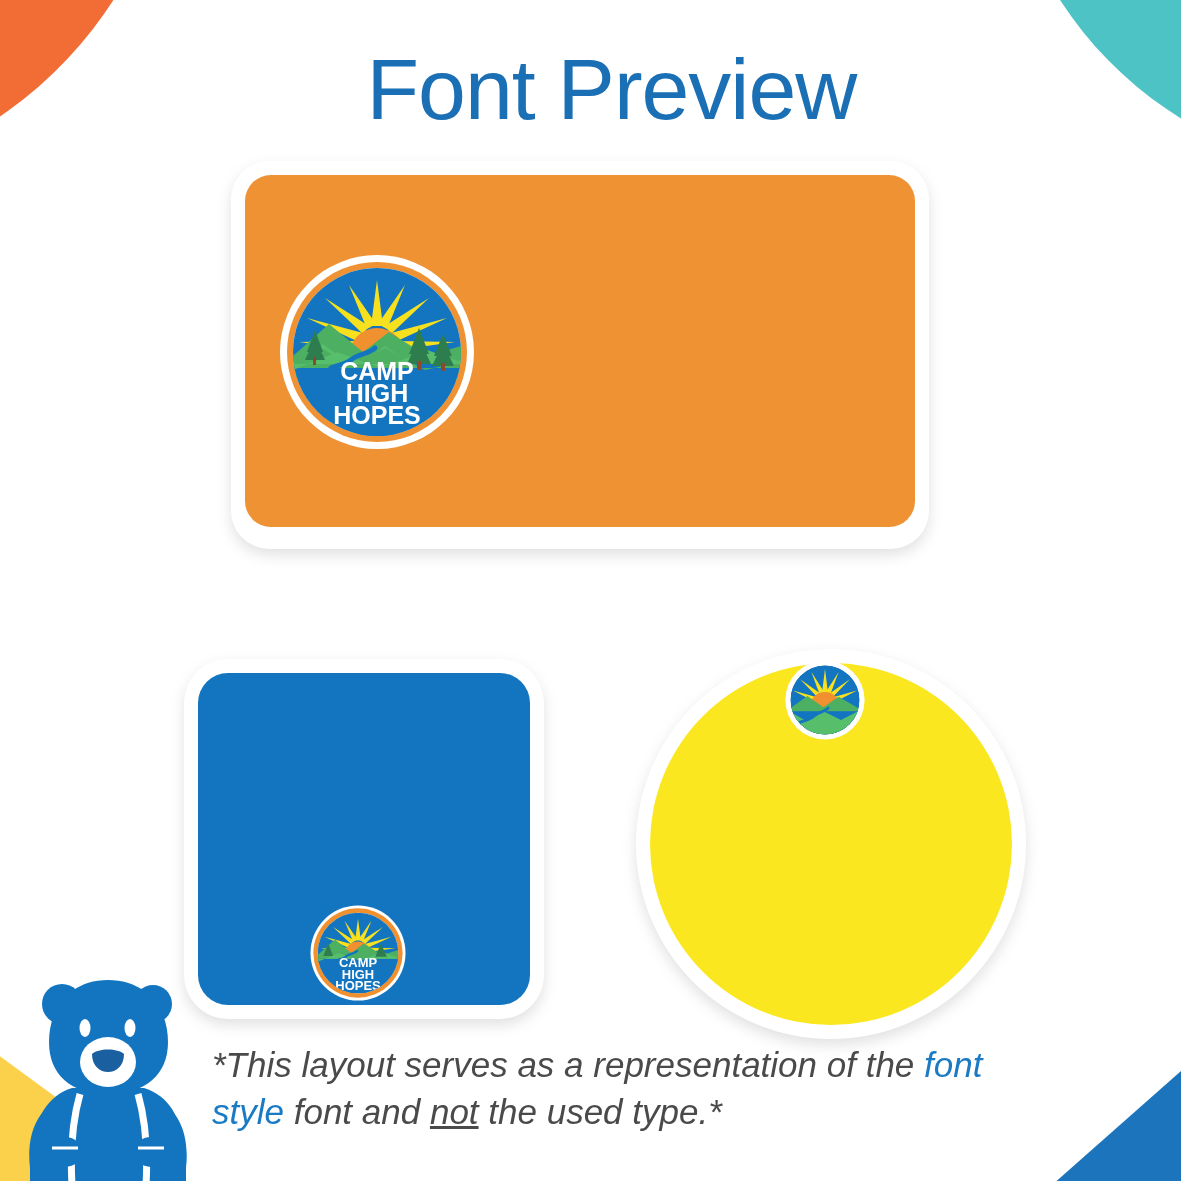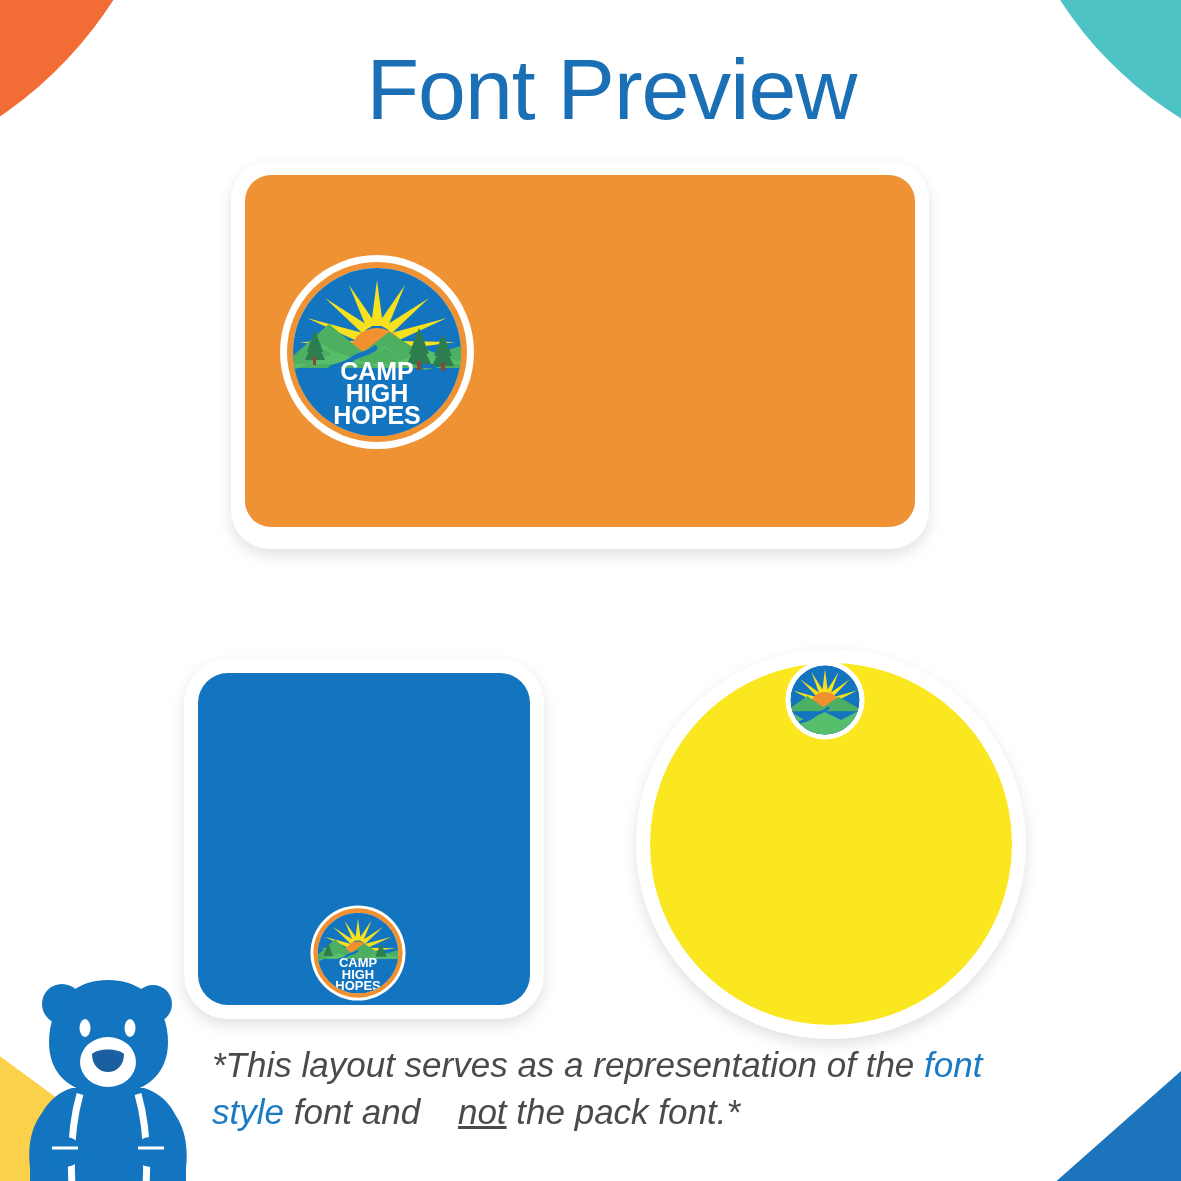--- a/index.html
+++ b/index.html
@@ -55,21 +55,21 @@
   #bear-mascot{position:absolute;left:20px;bottom:-4px;width:190px;height:215px;}
   #bear-mascot svg{display:block;width:100%;height:100%;}
 
   
   #footnote{
     position:absolute;left:212px;top:1042px;width:830px;
     font-size:35px;line-height:1.33;font-style:italic;color:#4A4A4A;
     font-family:"Liberation Sans", sans-serif;font-weight:500;
   }
   #footnote .hl{color:#1A7BC4;}
-  #footnote .ul{text-decoration:underline;margin-left:28px;}
+  #footnote .ul{text-decoration:underline;}
 </style>
 </head>
 <body>
 
 <div id="stage">
 
   <div class="corner" id="corner-tl"></div>
   <div class="corner" id="corner-tr"></div>
   <div class="corner" id="corner-br"></div>
   <div class="corner" id="corner-bl-yellow"></div>
@@ -234,16 +234,16 @@
       <path d="M118,124 C126,152 128,180 126,215" stroke="#FFFFFF" stroke-width="7" fill="none"></path>
 
       <ellipse cx="45" cy="182" rx="17" ry="15" fill="#1375BF"></ellipse>
       <ellipse cx="131" cy="182" rx="17" ry="15" fill="#1375BF"></ellipse>
       <path d="M32,178 L58,178" stroke="#FFFFFF" stroke-width="3"></path>
       <path d="M118,178 L144,178" stroke="#FFFFFF" stroke-width="3"></path>
     </svg>
   </div>
 
   <div id="footnote">
-    <span>*This layout serves as a representation of the </span><span class="hl">font style</span><span> font and </span><span class="ul">not</span><span> the pack font.*</span>
+    <span>*This layout serves as a representation of the </span><span class="hl">font style</span><span> font and </span><span class="ul">not</span><span> the used type.*</span>
   </div>
 
 </div>
 
 </body></html>

